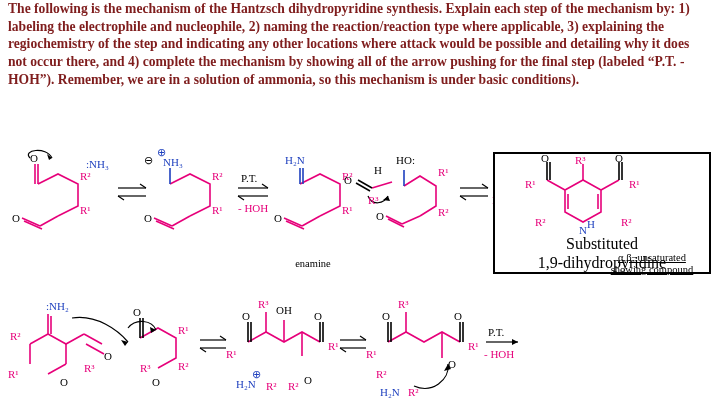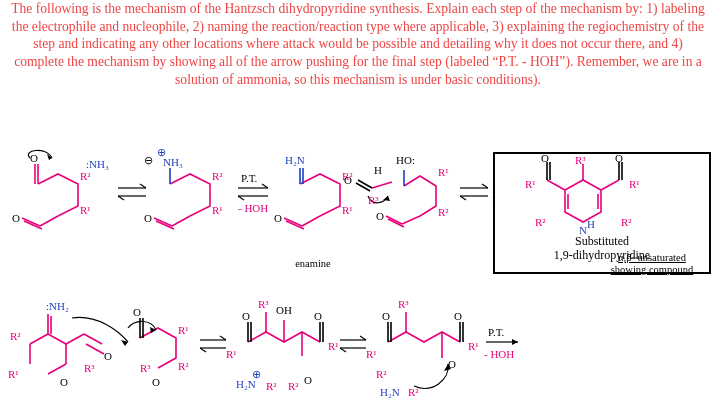--- a/index.html
+++ b/index.html
@@ -20,22 +20,23 @@
     width: 715px;
     height: 416px;
   }
   .prompt {
     position: absolute;
     left: 8px;
     top: 0px;
     width: 700px;
     font-size: 13.6px;
     line-height: 1.30;
-    text-align: center;
-    color: #ef4444;
+    text-align: left;
+    color: #7f1d1d;
+    font-weight: bold;
   }
   .scheme {
     position: absolute;
     left: 0;
     top: 142px;
     width: 715px;
     height: 274px;
   }
   svg.chem {
     display: block;
@@ -315,21 +316,21 @@
       <text class="lbl blacktxt" x="46" y="8">O</text>
       <text class="lbl blacktxt" x="120" y="8">O</text>
       <text class="lbl redtxt" x="80" y="10">R³</text>
       <text class="lbl redtxt" x="30" y="34">R¹</text>
       <text class="lbl redtxt" x="134" y="34">R¹</text>
       <text class="lbl redtxt" x="40" y="72">R²</text>
       <text class="lbl redtxt" x="126" y="72">R²</text>
       <text class="lbl bluetxt" x="84" y="80">N</text>
       <text class="lbl bluetxt" x="92" y="74">H</text>
     </svg>
-    <div style="position:absolute;left:0;top:80px;width:214px;text-align:center;font-size:12px;line-height:1.2;">
+    <div style="position:absolute;left:0;top:80px;width:214px;text-align:center;font-size:16px;line-height:1.2;">
       <div>Substituted</div>
       <div>1,9-dihydropyridine</div>
     </div>
   </div>
 
   <div class="caption" style="left:268px; top:258px; width:90px;">enamine</div>
 
   <div class="caption" style="left:588px; top:252px; width:128px;text-decoration:underline;">
     <div>α,β−unsaturated</div>
     <div>showing compound</div>

